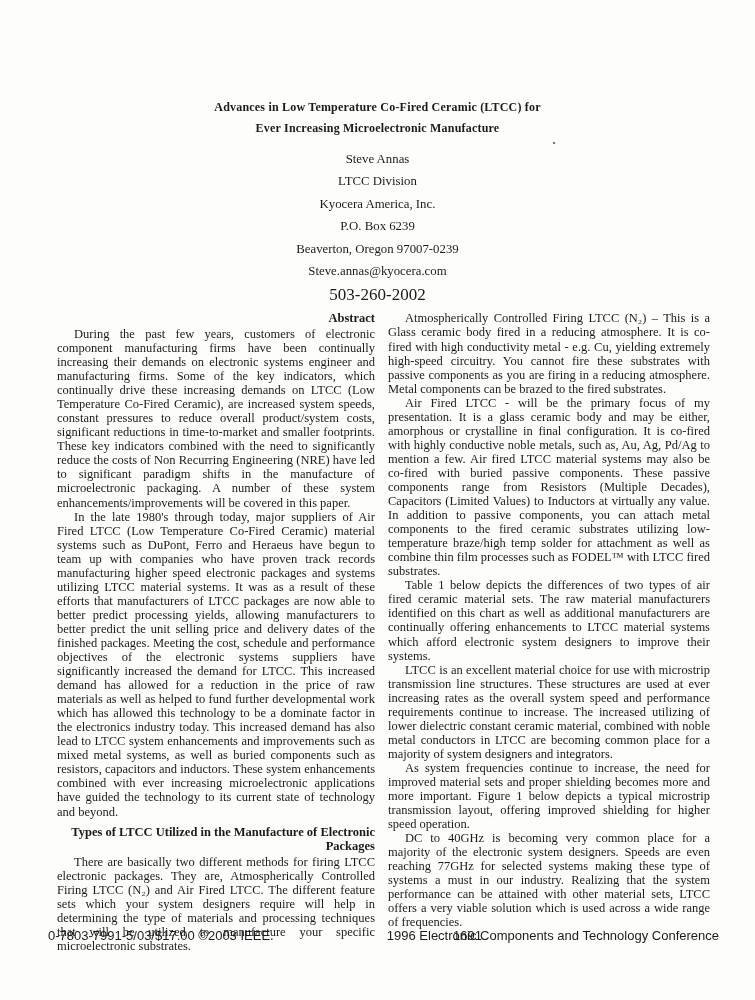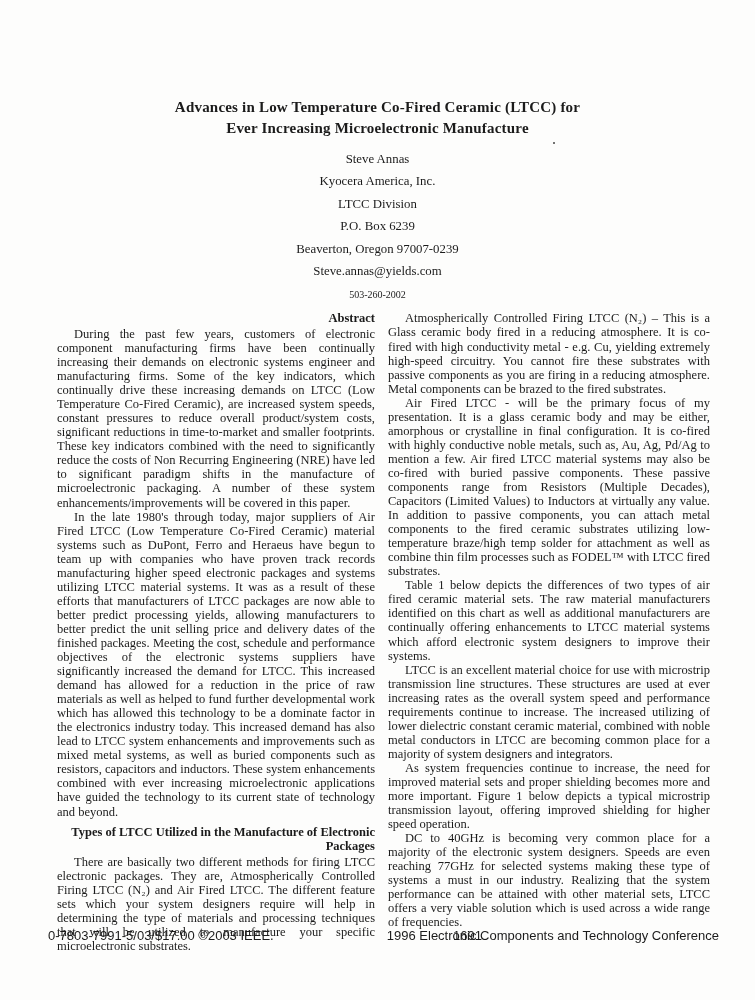--- a/index.html
+++ b/index.html
@@ -11,33 +11,33 @@
     font-family:"Liberation Serif", serif;
     overflow:hidden;
     box-sizing:border-box;
   }
   .header-block{
     padding-top:97px;
     text-align:center;
   }
   .paper-title{
     margin:0;
-    font-size:15px;
+    font-size:12px;
     font-weight:bold;
     line-height:21px;
     letter-spacing:.2px;
   }
   .author-block{
     margin-top:13px;
     font-size:12.8px;
     line-height:14.4px;
   }
   .author-block div{margin:8px;}
   .phone-line{
-    font-size:10px;
+    font-size:17px;
     line-height:17px;
     margin-top:1px;
   }
   .columns{
     display:flex;
     gap:13px;
     margin:7px 45px 0 57px;
   }
   .col{
     font-size:12.5px;
@@ -83,25 +83,25 @@
 </style>
 </head>
 <body>
 
 <div class="page">
 
   <div class="header-block">
     <h1 class="paper-title"><span>Advances in Low Temperature Co-Fired Ceramic (LTCC) for</span><br><span>Ever Increasing Microelectronic Manufacture</span></h1>
     <div class="author-block">
       <div>Steve Annas</div>
+      <div>LTCC Division</div>
       <div>Kyocera America, Inc.</div>
-      <div>LTCC Division</div>
       <div>P.O. Box 6239</div>
       <div>Beaverton, Oregon  97007-0239</div>
-      <div>Steve.annas@yields.com</div>
+      <div>Steve.annas@kyocera.com</div>
       <div class="phone-line">503-260-2002</div>
     </div>
   </div>
 
   <span class="artifact-dot"></span>
 
   <div class="columns">
 
     <div class="col col-left">
       <h2 class="first">Abstract</h2>

